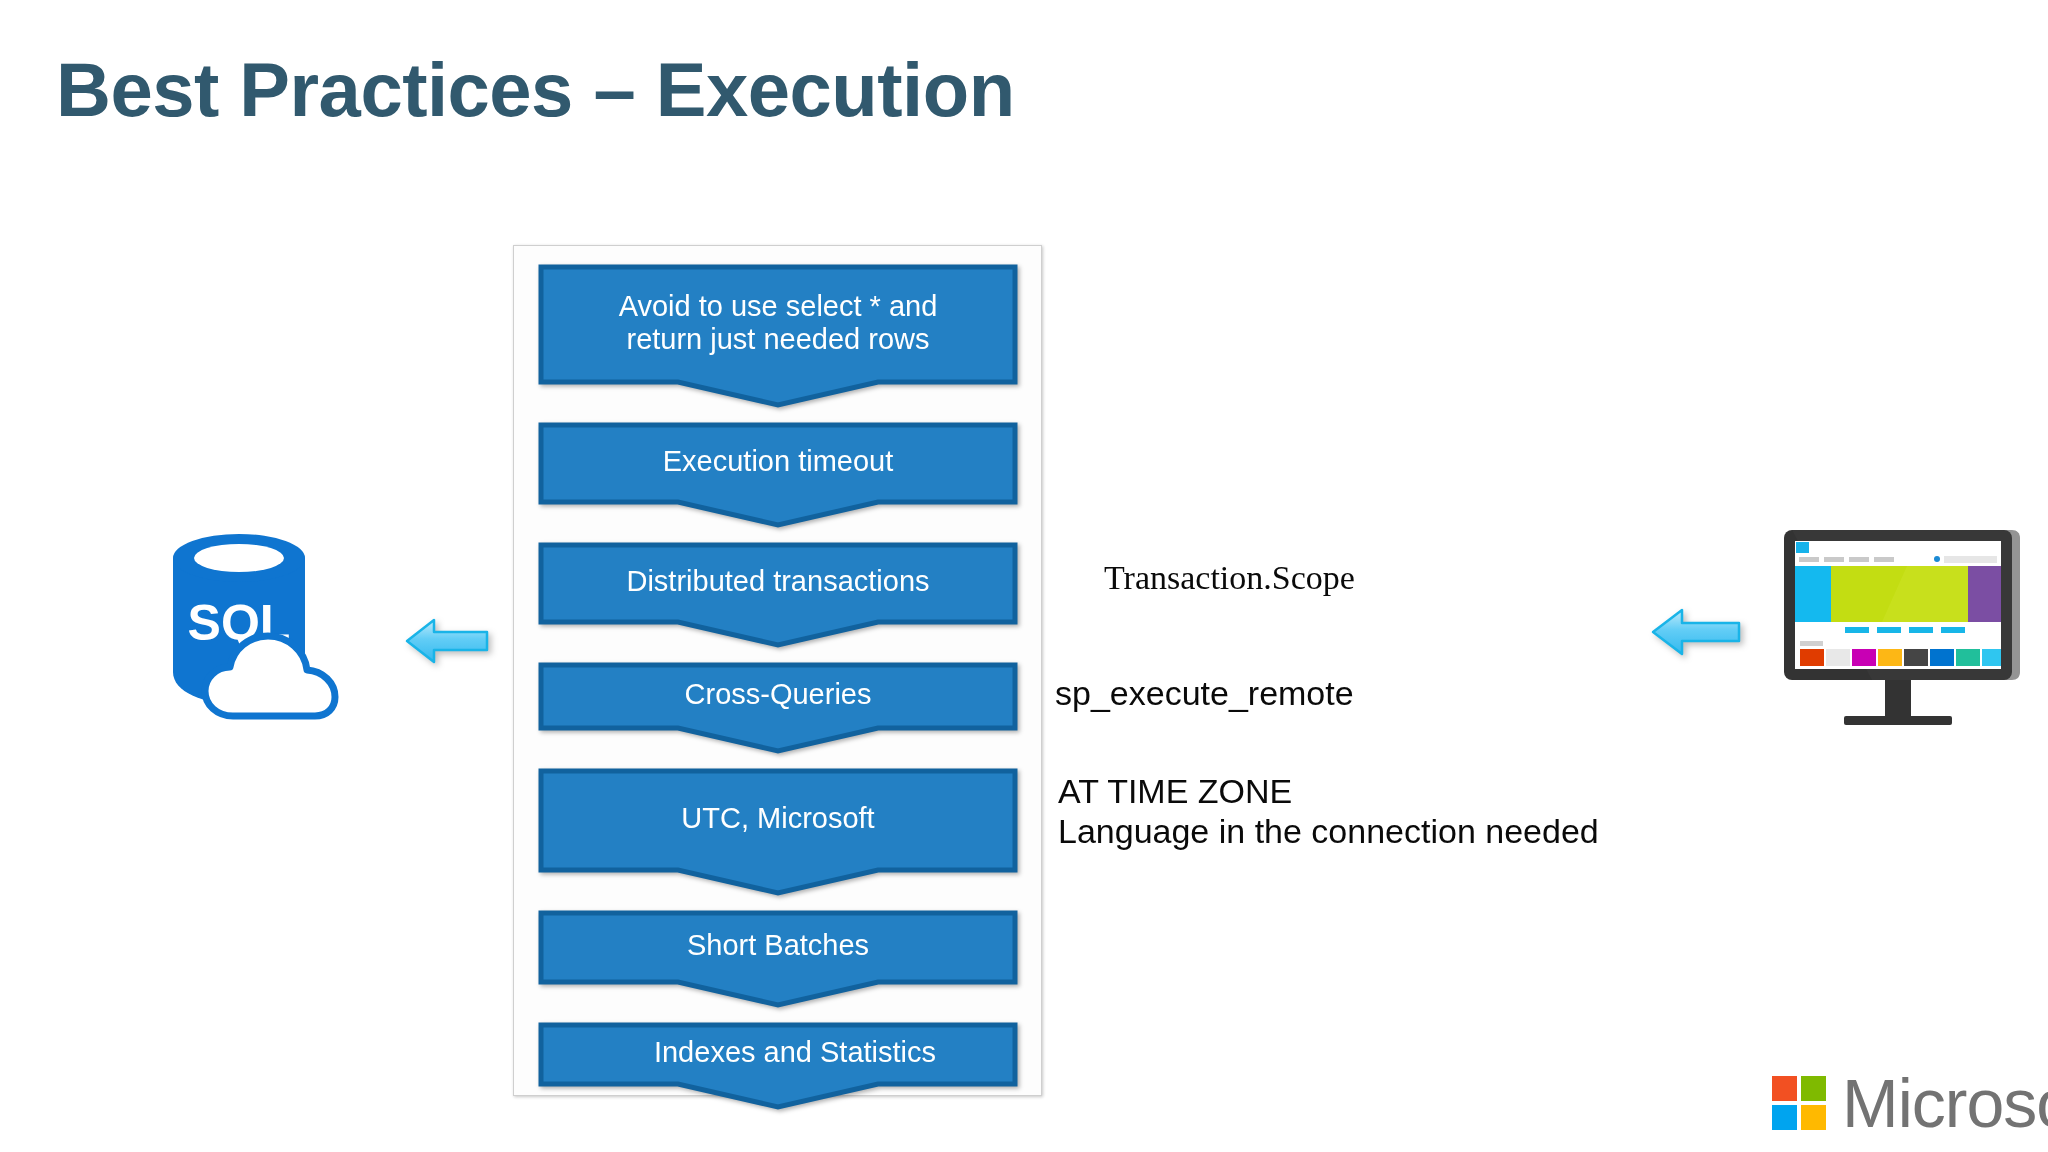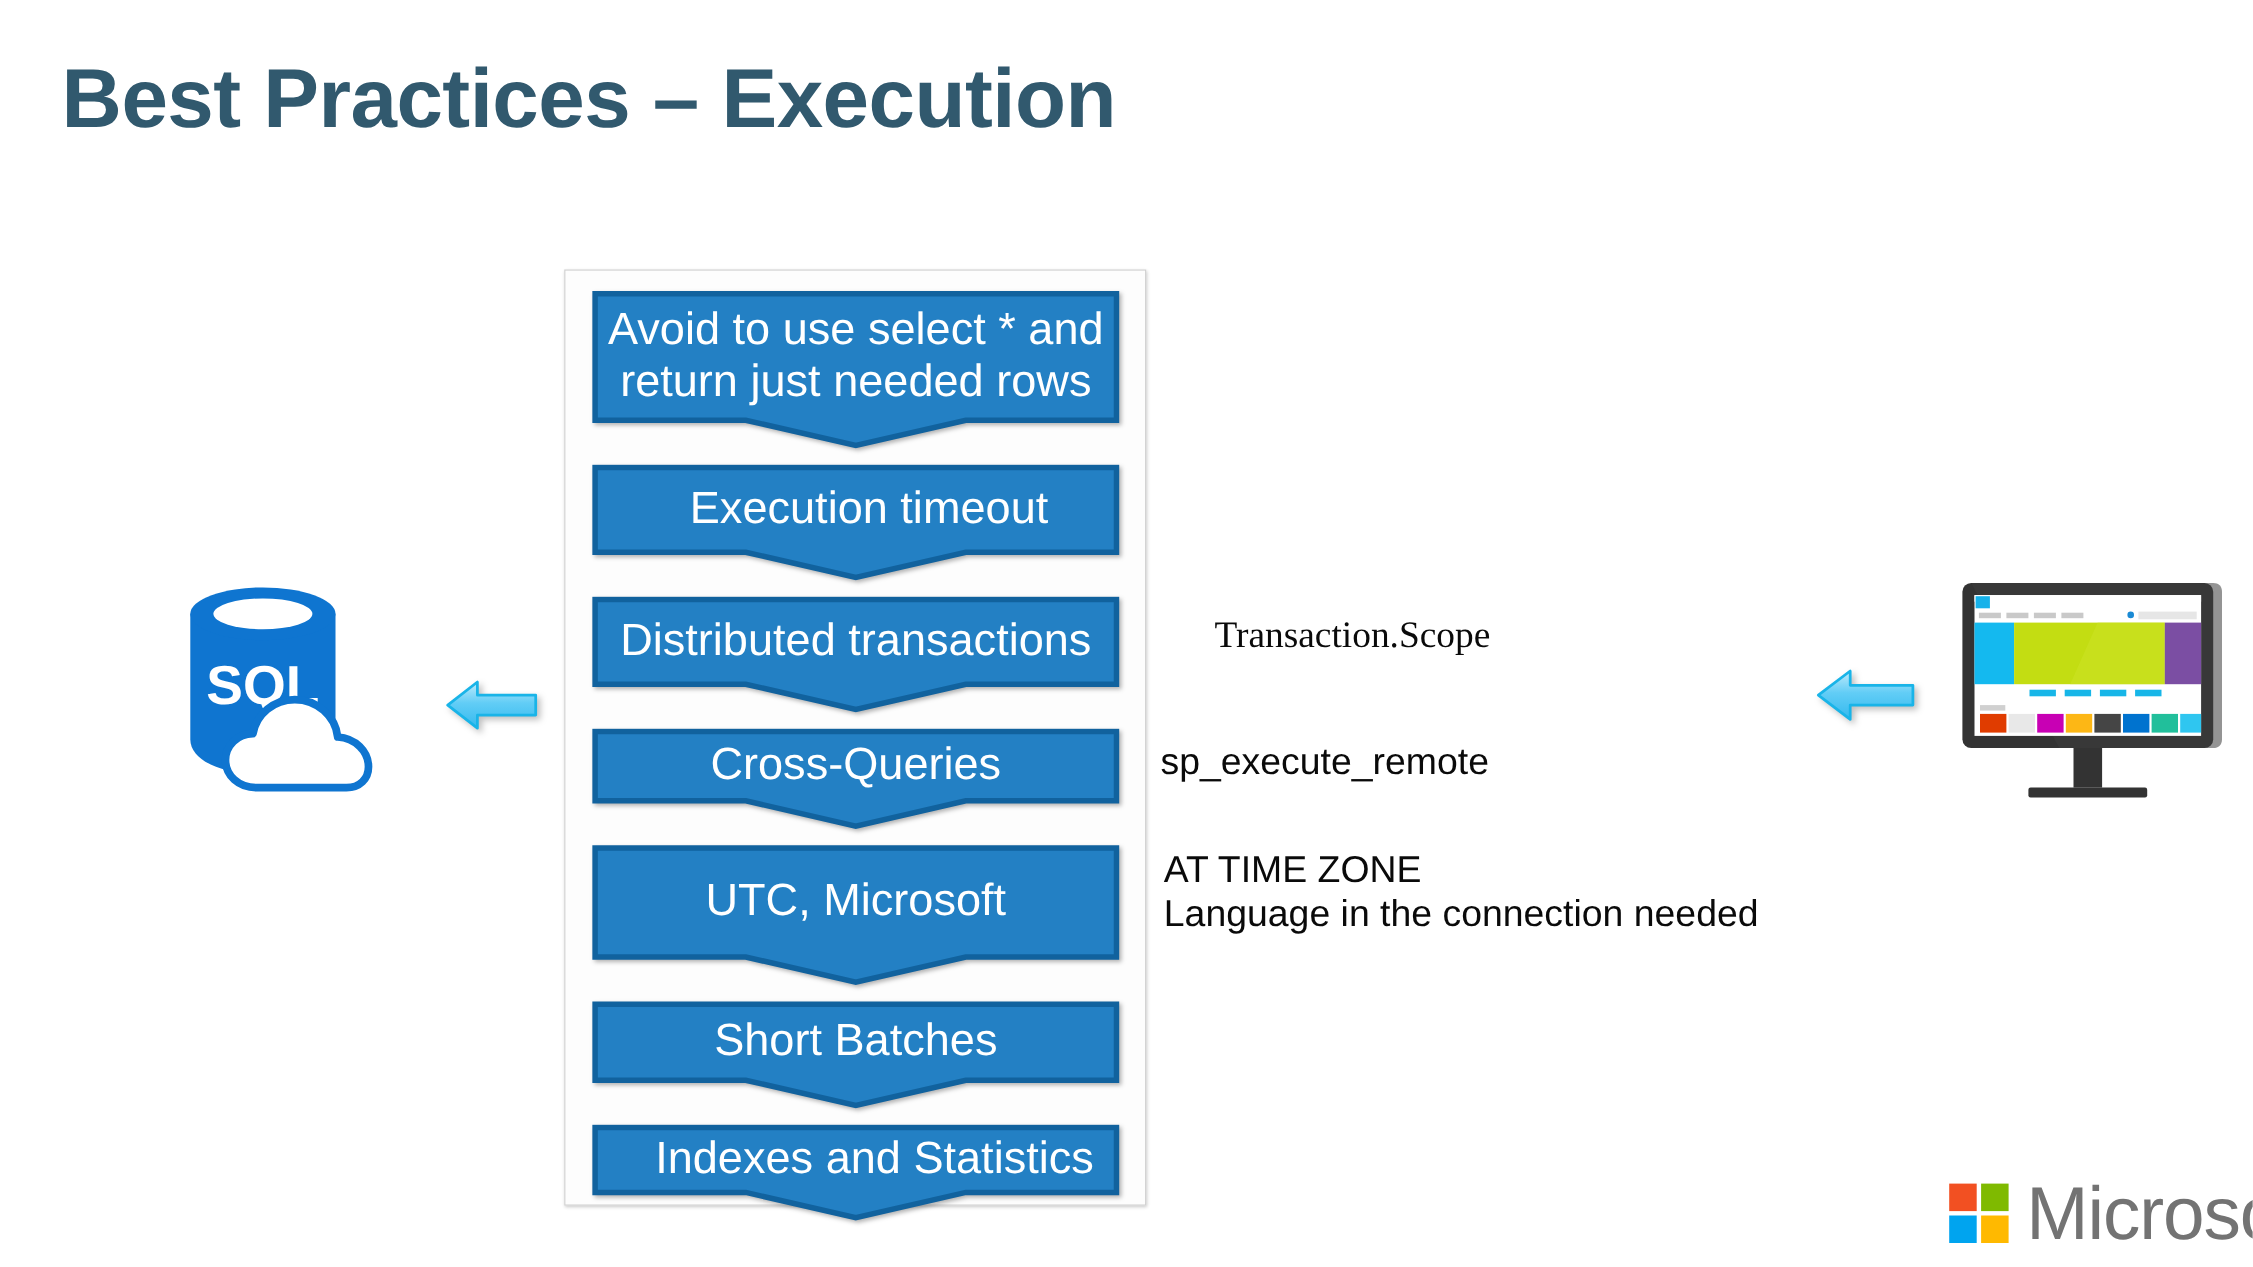--- a/index.html
+++ b/index.html
@@ -60,21 +60,21 @@
     display: block;
     width: 100%;
     height: auto;
   }
   .chevron-label {
     position: absolute;
     left: 0;
     top: 0;
     width: 100%;
     color: #ffffff;
-    font-size: 41px;
+    font-size: 29px;
     line-height: 1.15;
     text-align: center;
     display: flex;
     align-items: center;
     justify-content: center;
     padding: 0 14px;
     box-sizing: border-box;
     white-space: pre-line;
     pointer-events: none;
   }
@@ -186,21 +186,21 @@
           <svg viewBox="0 0 480 144" width="480" height="144" aria-hidden="true">
             <polygon points="3,3 477,3 477,118 340,118 240,141 140,118 3,118" fill="#2380c4" stroke="#11629e" stroke-width="5" stroke-linejoin="miter"></polygon>
           </svg>
           <div class="chevron-label" style="height: 118px;">Avoid to use select * and
 return just needed rows</div>
         </div>
         <div class="chevron" style="height: 106px;">
           <svg viewBox="0 0 480 106" width="480" height="106" aria-hidden="true">
             <polygon points="3,3 477,3 477,80 340,80 240,103 140,80 3,80" fill="#2380c4" stroke="#11629e" stroke-width="5" stroke-linejoin="miter"></polygon>
           </svg>
-          <div class="chevron-label" style="height: 80px; margin-left: 12px;">Execution timeout</div>
+          <div class="chevron-label" style="height: 80px;">Execution timeout</div>
         </div>
         <div class="chevron" style="height: 106px;">
           <svg viewBox="0 0 480 106" width="480" height="106" aria-hidden="true">
             <polygon points="3,3 477,3 477,80 340,80 240,103 140,80 3,80" fill="#2380c4" stroke="#11629e" stroke-width="5" stroke-linejoin="miter"></polygon>
           </svg>
           <div class="chevron-label" style="height: 80px;">Distributed transactions</div>
         </div>
         <div class="chevron" style="height: 92px;">
           <svg viewBox="0 0 480 92" width="480" height="92" aria-hidden="true">
             <polygon points="3,3 477,3 477,66 340,66 240,89 140,66 3,66" fill="#2380c4" stroke="#11629e" stroke-width="5" stroke-linejoin="miter"></polygon>

